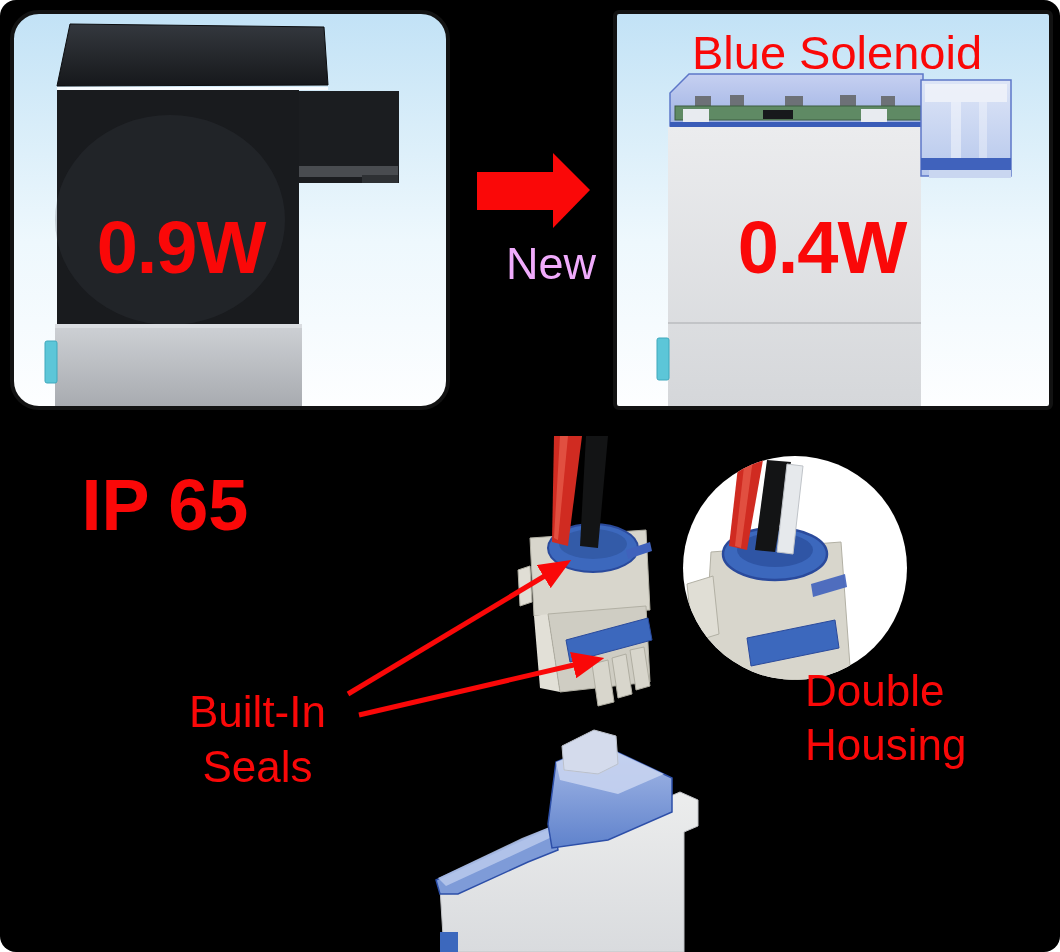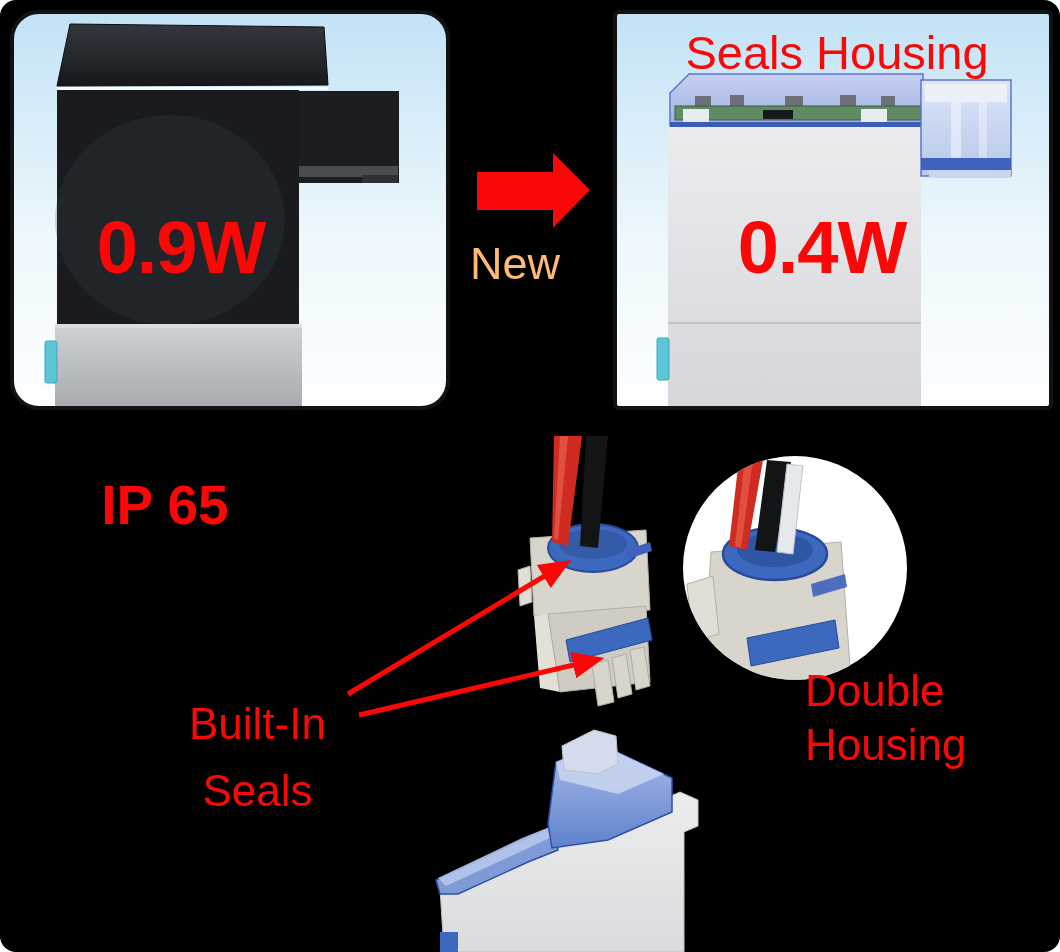--- a/index.html
+++ b/index.html
@@ -30,34 +30,34 @@
   }
   
   .new-arrow-wrap{position:absolute;left:477px;top:153px;width:113px;height:75px;}
   .new-arrow-body{position:absolute;left:0;top:19px;width:77px;height:38px;background:#fa0808;}
   .new-arrow-head{
     position:absolute;left:76px;top:0;width:0;height:0;
     border-top:37px solid transparent;border-bottom:38px solid transparent;
     border-left:37px solid #fa0808;
   }
   .new-label{
-    position:absolute;left:470px;top:241px;width:126px;text-align:left;
-    color:#fdba74;font-size:45px;line-height:1;
+    position:absolute;left:470px;top:241px;width:126px;text-align:right;
+    color:#f0abfc;font-size:45px;line-height:1;
   }
   
   .ip65-title{
     position:absolute;left:25px;top:468px;width:280px;text-align:center;
-    color:#fa0808;font-weight:bold;font-size:55px;line-height:74px;
+    color:#fa0808;font-weight:bold;font-size:72px;line-height:74px;
   }
   .ip65-title span{display:block;}
   .seal-callout{
     position:absolute;left:140px;top:684px;width:235px;text-align:center;
     color:#fa0808;font-size:44px;line-height:55px;
   }
-  .seal-callout span{display:block;margin-top:12px;}
+  .seal-callout span{display:block;}
   .inset-caption{
     position:absolute;left:805px;top:664px;width:215px;text-align:left;
     color:#fa0808;font-size:44px;line-height:54px;
   }
   .inset-caption span{display:block;}
   .connector-photo{position:absolute;left:500px;top:430px;}
   .inset-circle{
     position:absolute;left:683px;top:456px;width:224px;height:224px;
     border-radius:50%;background:#ffffff;overflow:hidden;
   }
@@ -145,21 +145,21 @@
         <rect x="304" y="66" width="90" height="96" fill="url(#connG)" stroke="#5d77c8" stroke-width="1.5"></rect>
         <rect x="308" y="70" width="82" height="18" fill="#eef2fa" opacity="0.9"></rect>
         <rect x="334" y="88" width="10" height="58" fill="#ffffff" opacity="0.45"></rect>
         <rect x="362" y="88" width="8" height="58" fill="#ffffff" opacity="0.35"></rect>
         <rect x="304" y="144" width="90" height="12" fill="#4062bc"></rect>
         <rect x="312" y="156" width="82" height="8" fill="#c9d6f0"></rect>
       </g>
 
       <rect x="40" y="324" width="12" height="42" rx="2" fill="#5cc6d8" stroke="#3fa8bc"></rect>
     </svg>
-    <div class="housing-note">Seals Housing</div>
+    <div class="housing-note">Blue Solenoid</div>
     <div class="wattage wattage-new">0.4W</div>
   </div>
 
   <div class="ip65-title">
     <span>IP 65</span>
   </div>
 
   <svg class="connector-photo" width="170" height="300" viewBox="0 0 170 300">
 
     <polygon points="30,108 146,100 150,180 34,186" fill="#d8d6cc" stroke="#b2b0a4" stroke-width="1"></polygon>

